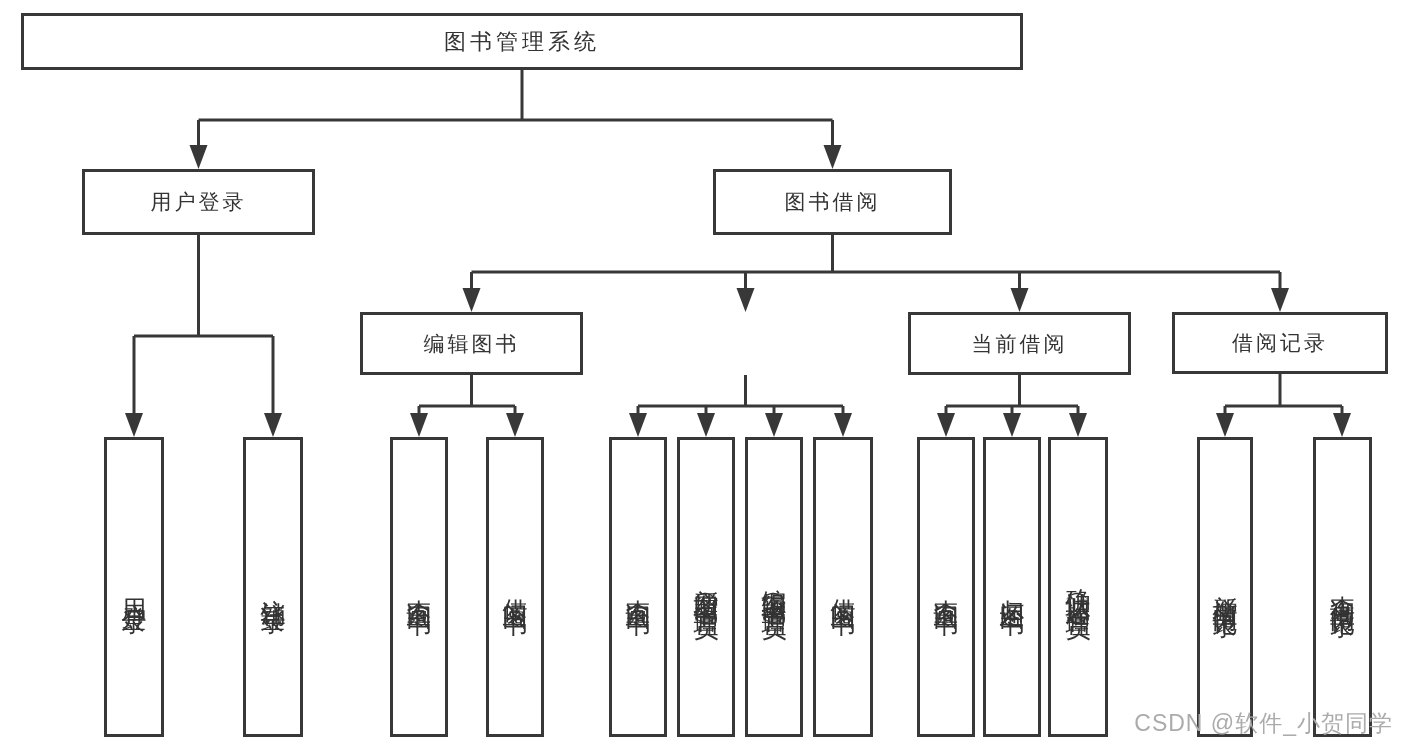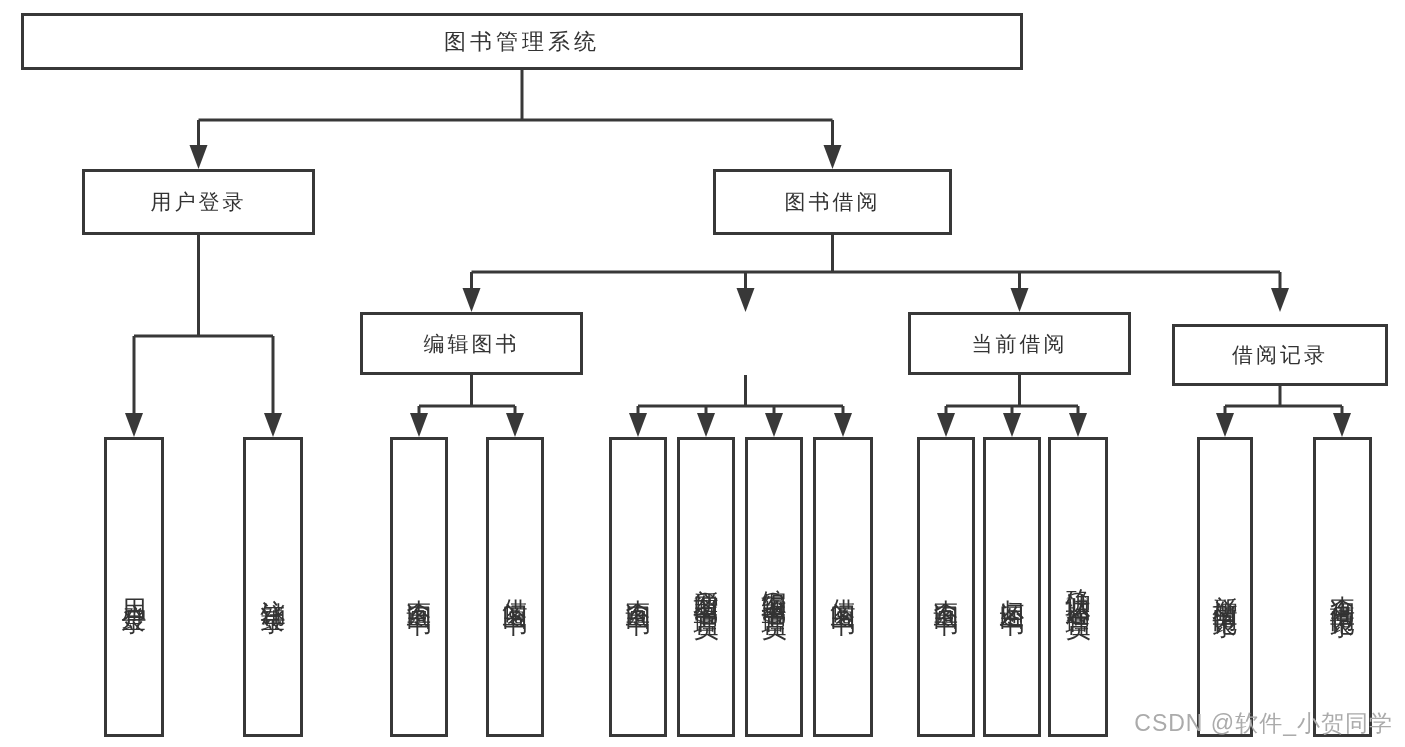--- a/index.html
+++ b/index.html
@@ -120,21 +120,21 @@
   <div class="node h" style="left:713px;top:169px;width:239px;height:66px;">
     <span>图书借阅</span>
   </div>
 
   <div class="node h" style="left:360px;top:312px;width:223px;height:63px;">
     <span>编辑图书</span>
   </div>
   <div class="node h" style="left:908px;top:312px;width:223px;height:63px;">
     <span>当前借阅</span>
   </div>
-  <div class="node h" style="left:1172px;top:324px;width:216px;height:62px;">
+  <div class="node h" style="left:1172px;top:312px;width:216px;height:62px;">
     <span>借阅记录</span>
   </div>
 
   <div class="node v" style="left:104px;top:437px;width:60px;height:300px;">
     <span>用户登录</span>
   </div>
   <div class="node v" style="left:243px;top:437px;width:60px;height:300px;">
     <span>注销登录</span>
   </div>
 

